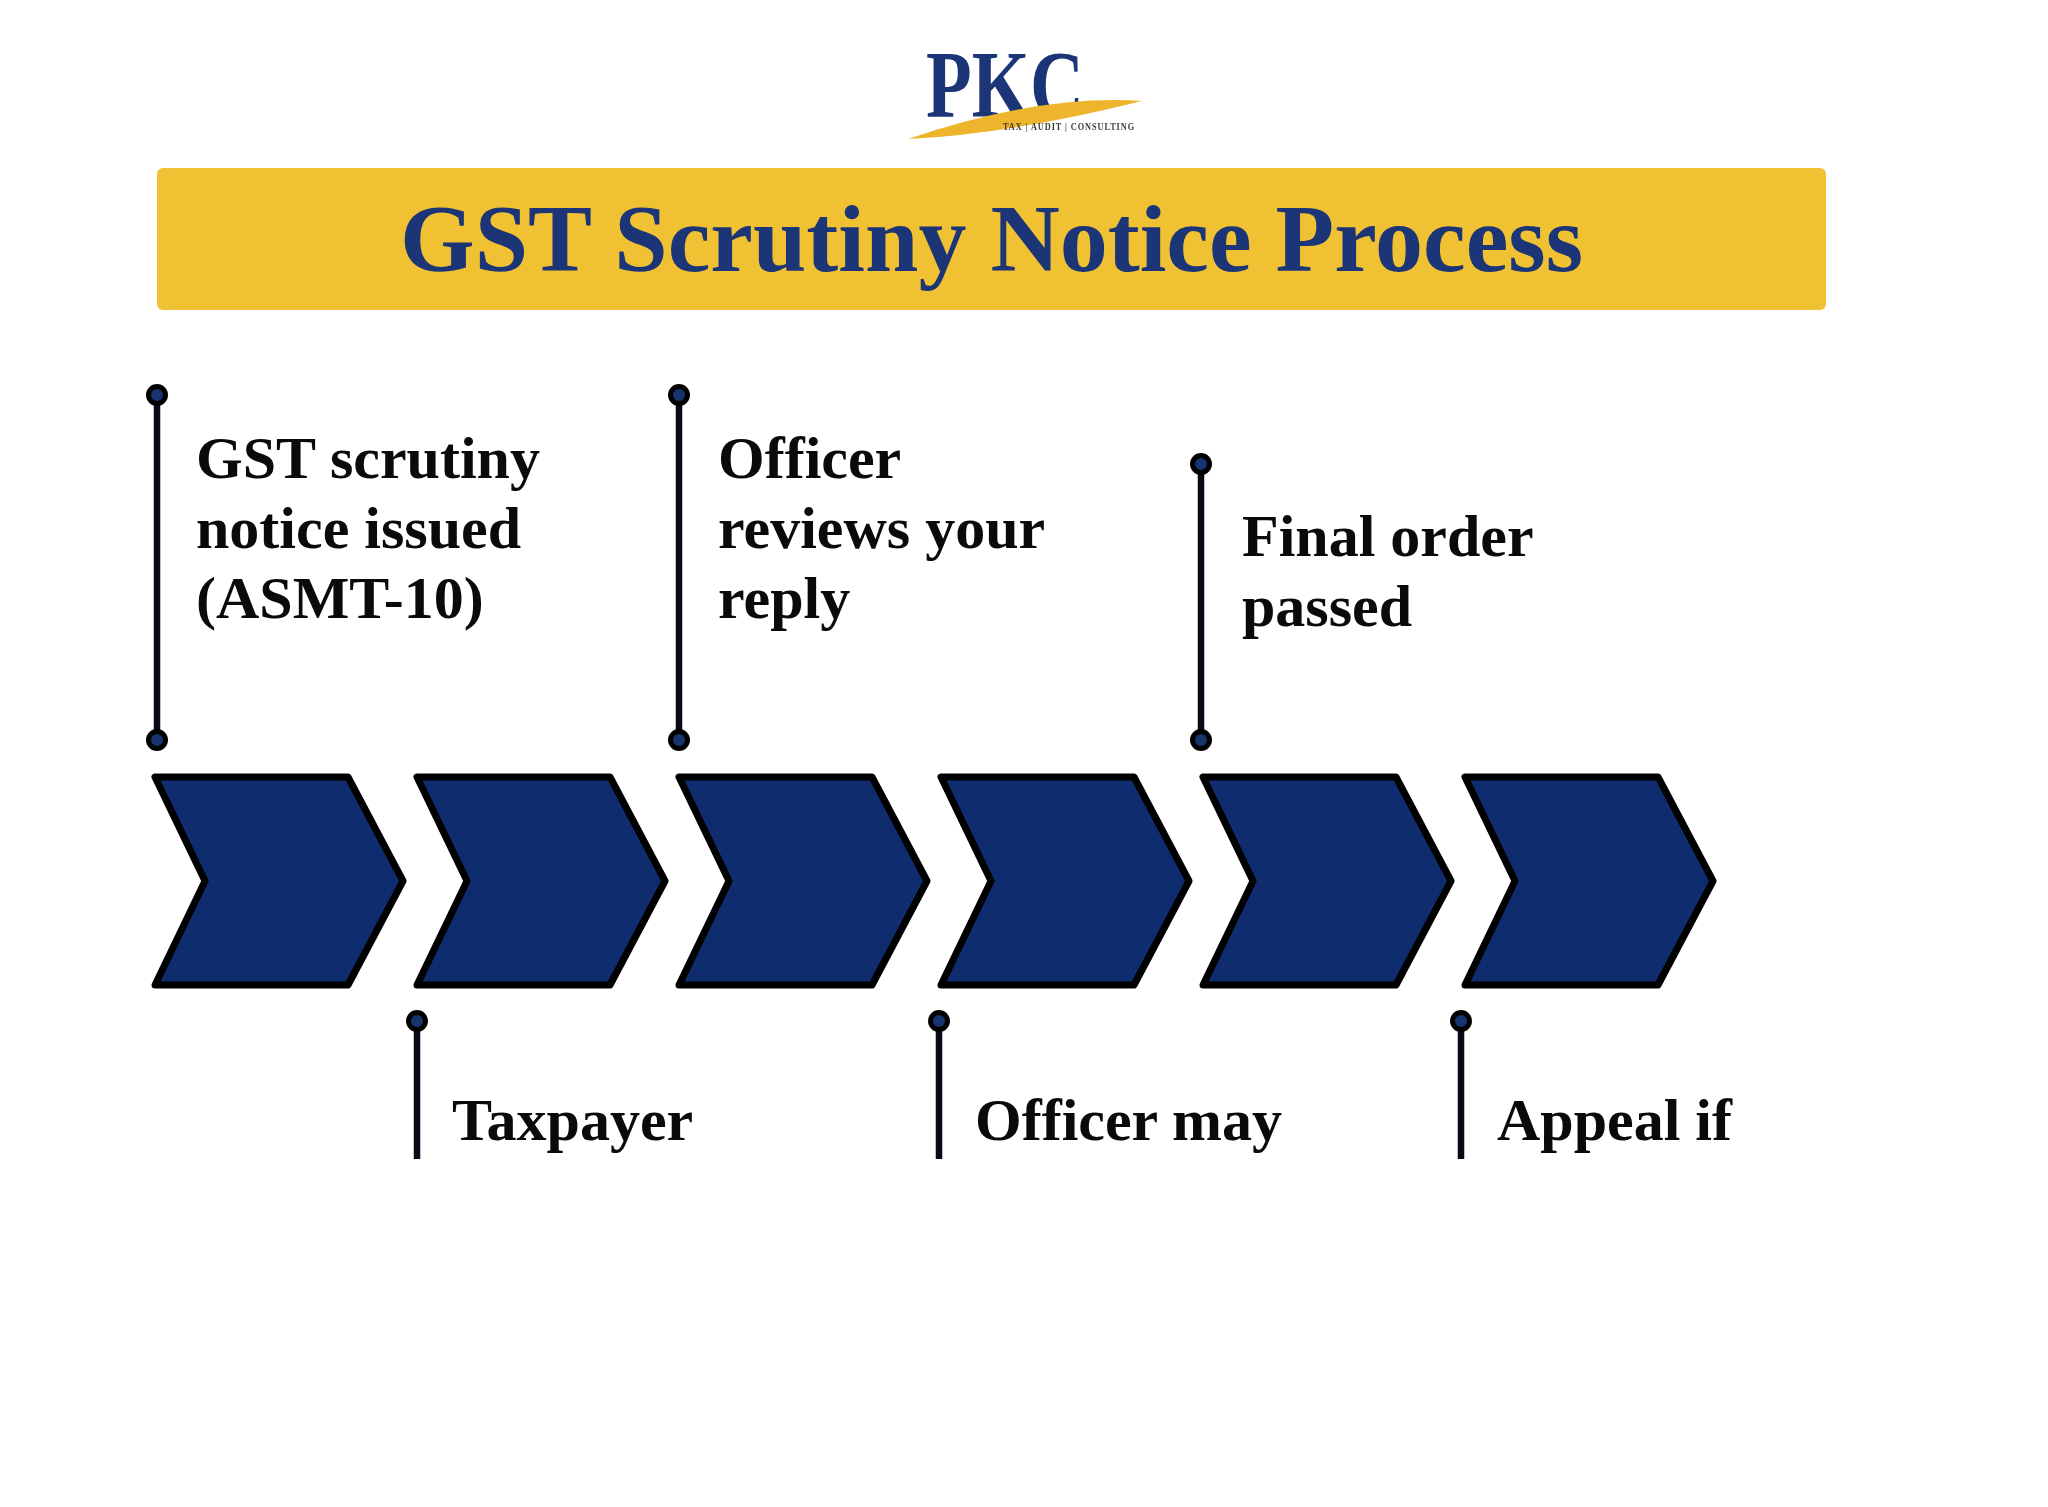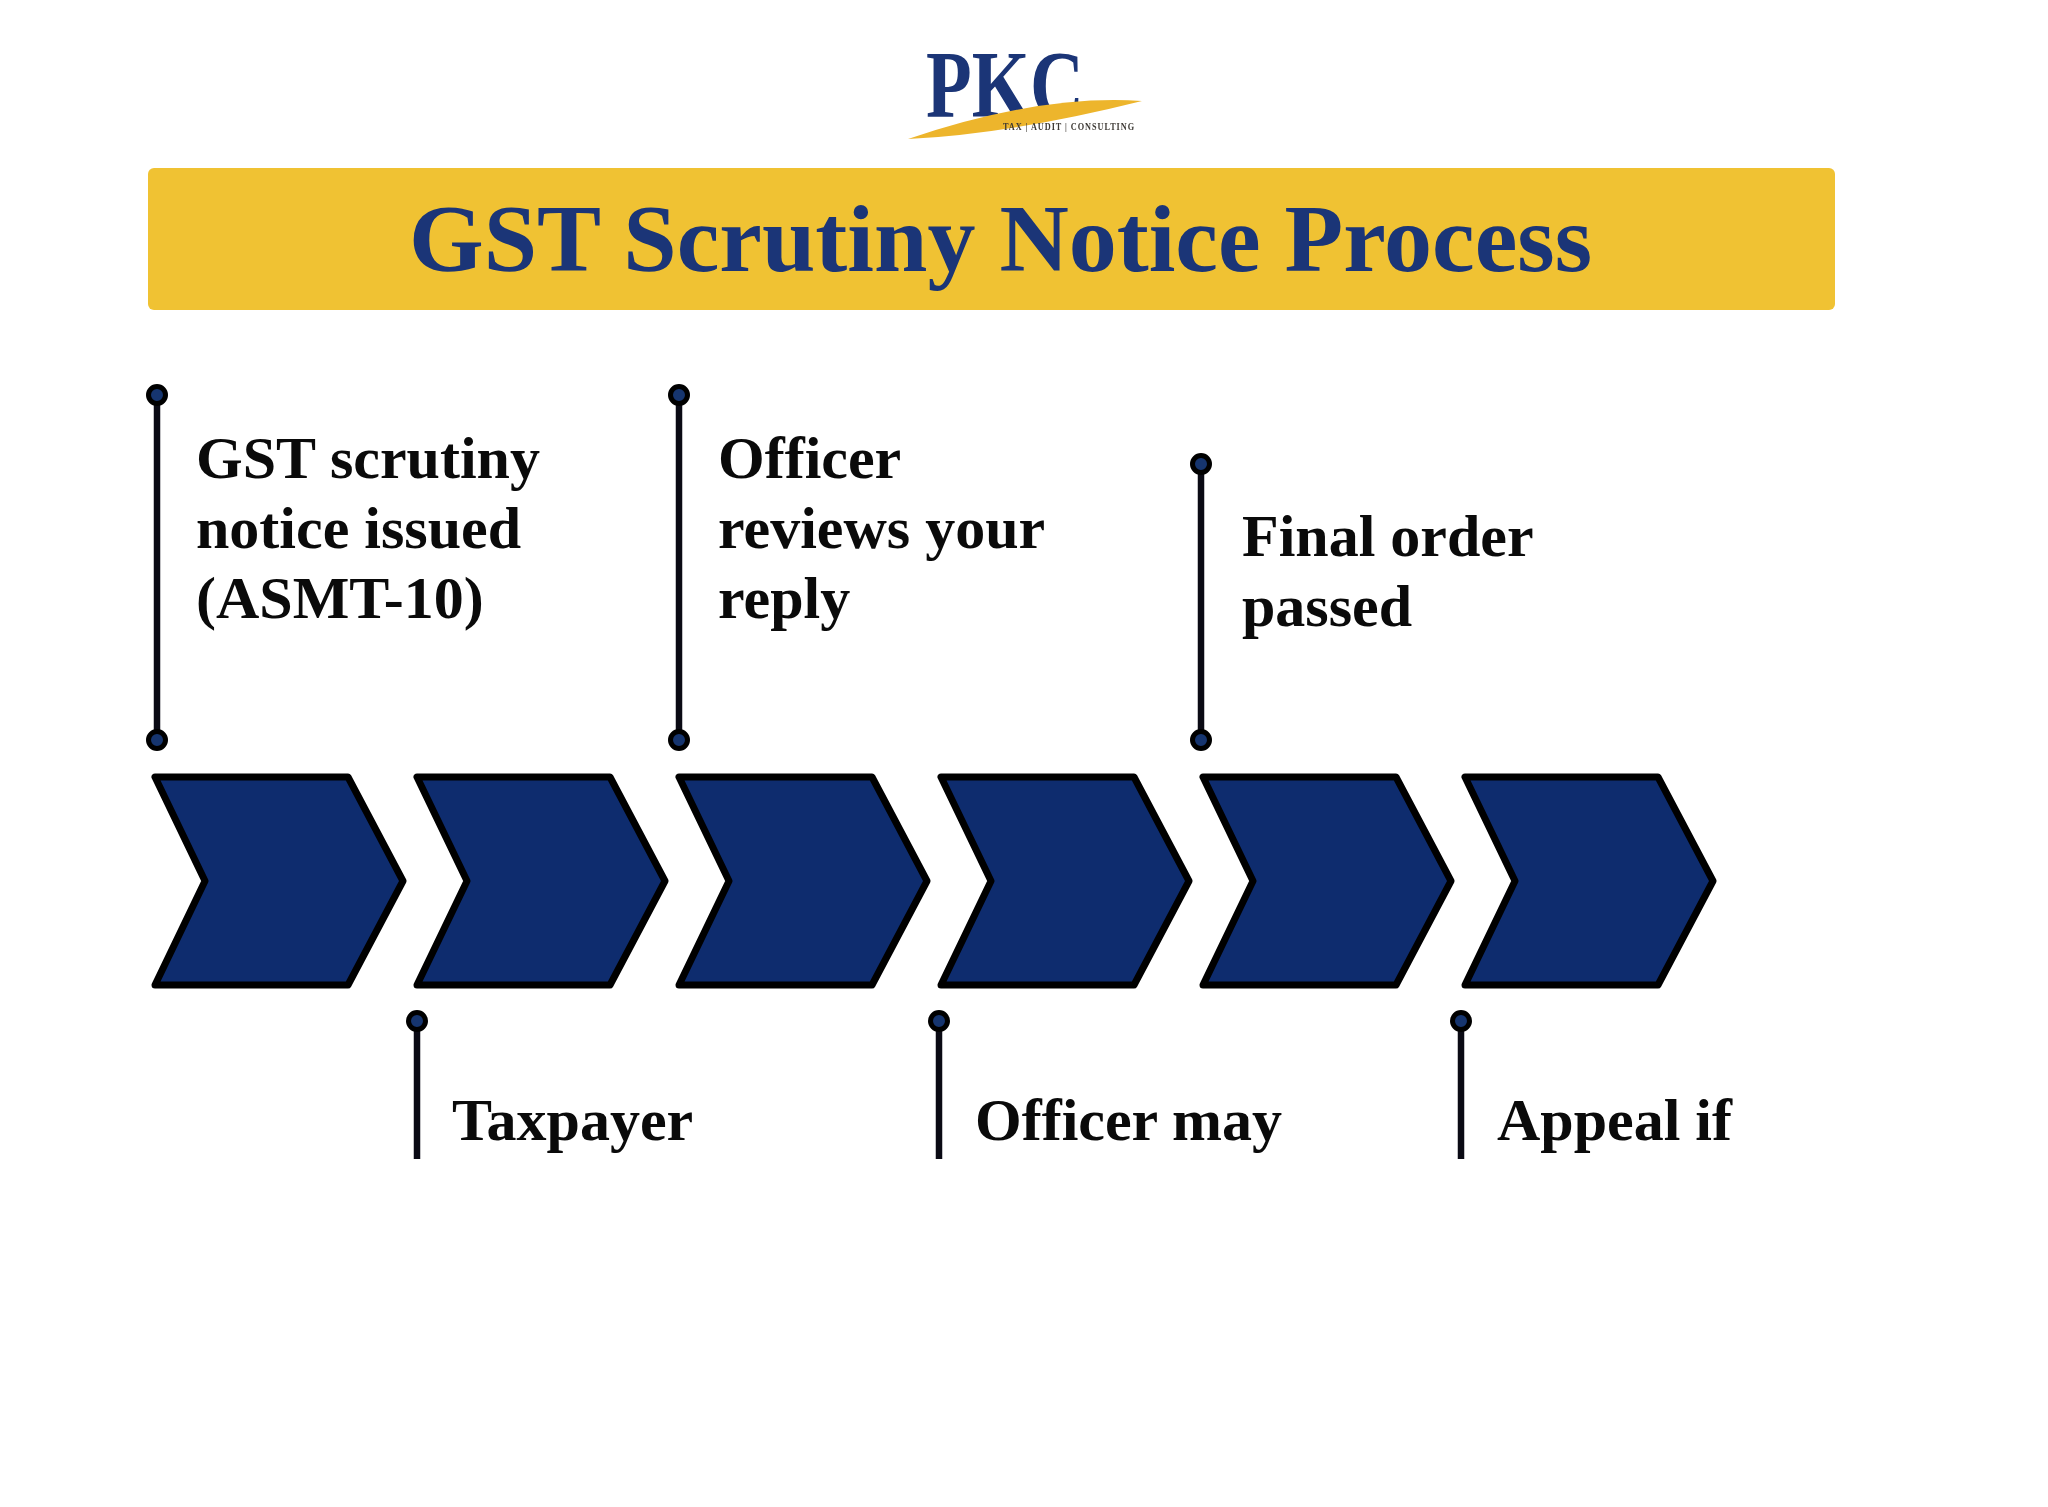--- a/index.html
+++ b/index.html
@@ -41,30 +41,29 @@
     font-family: "Liberation Serif", "DejaVu Serif", serif;
     font-size: 10.5px;
     font-weight: bold;
     letter-spacing: 1.2px;
     fill: #3C3833;
   }
 
   
   .banner {
     position: absolute;
-    left: 148px;
+    left: 157px;
     top: 168px;
     width: 1669px;
     height: 142px;
     background: var(--banner-gold, #F0C233);
     border-radius: 6px;
     display: flex;
     align-items: center;
     justify-content: center;
-    padding-left: 18px;
   }
   .title {
     margin: 0;
     font-weight: bold;
     font-size: 96px;
     line-height: 1;
     color: var(--title-navy, #1B3577);
     white-space: nowrap;
   }
 

